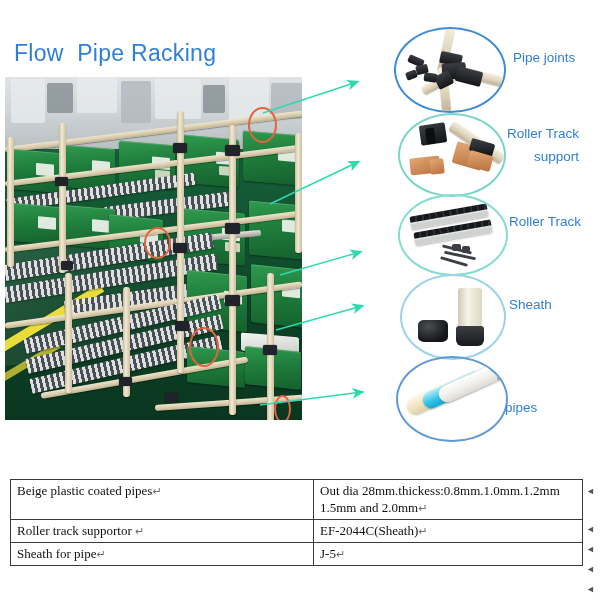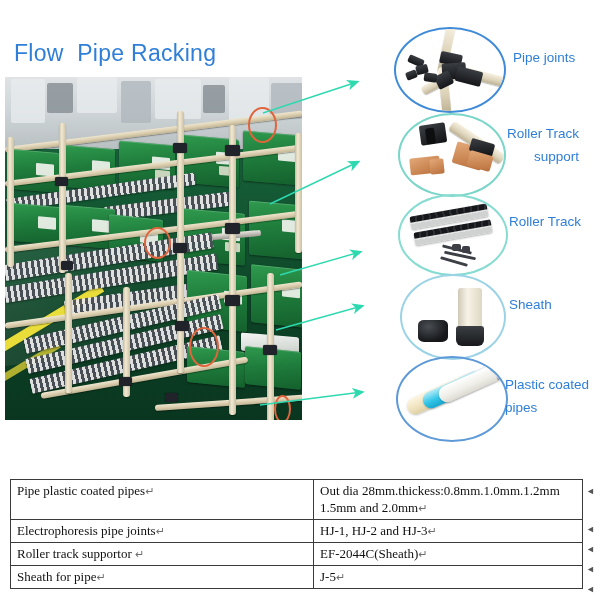--- a/index.html
+++ b/index.html
@@ -297,41 +297,32 @@
       <div class="ppipe" style="left:22px;top:20px;width:82px;height:17px;transform:rotate(-24deg);background:linear-gradient(180deg,#b8ecf8,#35c6e8 55%,#17a6ce);">
         <i class="chrome"></i>
           <i class="bore"></i>
       </div>
       <div class="ppipe" style="left:38px;top:14px;width:82px;height:17px;transform:rotate(-24deg);background:linear-gradient(180deg,#ffffff,#f0efe9 55%,#dcdad2);">
         <i class="chrome"></i>
           <i class="bore"></i>
       </div>
     </div>
   </div>
-  <div class="rlabel" style="left:505px;top:355px;">Plastic coated</div>
   <div class="rlabel" style="left:505px;top:378px;">pipes</div>
 
 
   <table class="tbl">
     <tbody>
         <tr>
       <td class="c1">
-        <span>Pipe plastic coated pipes</span><span class="pil">↵</span>
+        <span>Beige plastic coated pipes</span><span class="pil">↵</span>
       </td>
       <td>
         <div>Out dia 28mm.thickess:0.8mm.1.0mm.1.2mm</div>
         <div><span>1.5mm and 2.0mm</span><span class="pil">↵</span></div>
-      </td>
-    </tr>
-    <tr>
-      <td class="c1">
-        <span>Electrophoresis pipe    joints</span><span class="pil">↵</span>
-      </td>
-      <td>
-        <span>HJ-1, HJ-2 and HJ-3</span><span class="pil">↵</span>
       </td>
     </tr>
     <tr>
       <td class="c1">
         <span>Roller track supportor</span> <span class="pil">↵</span>
       </td>
       <td>
         <span>EF-2044C(Sheath)</span><span class="pil">↵</span>
       </td>
     </tr>

